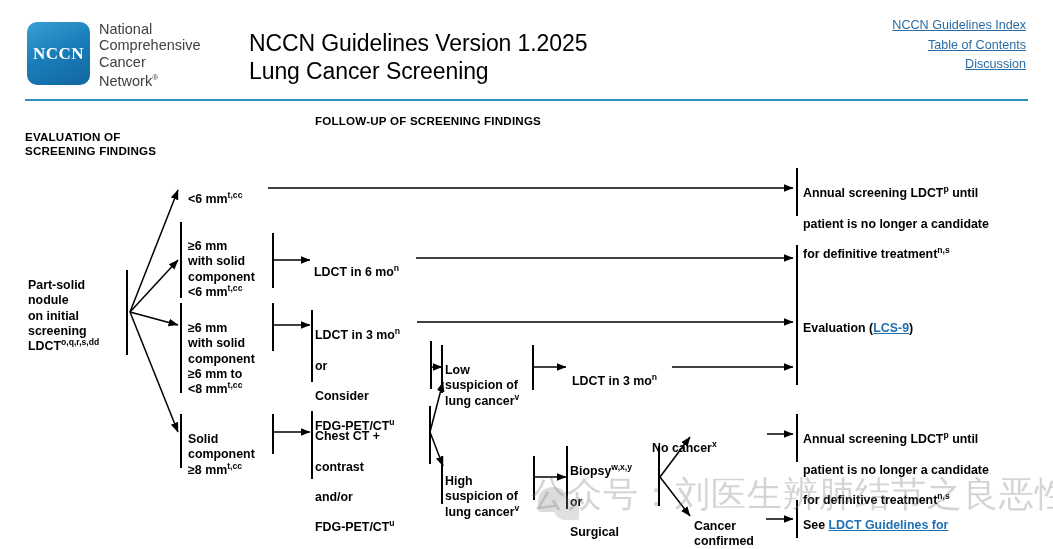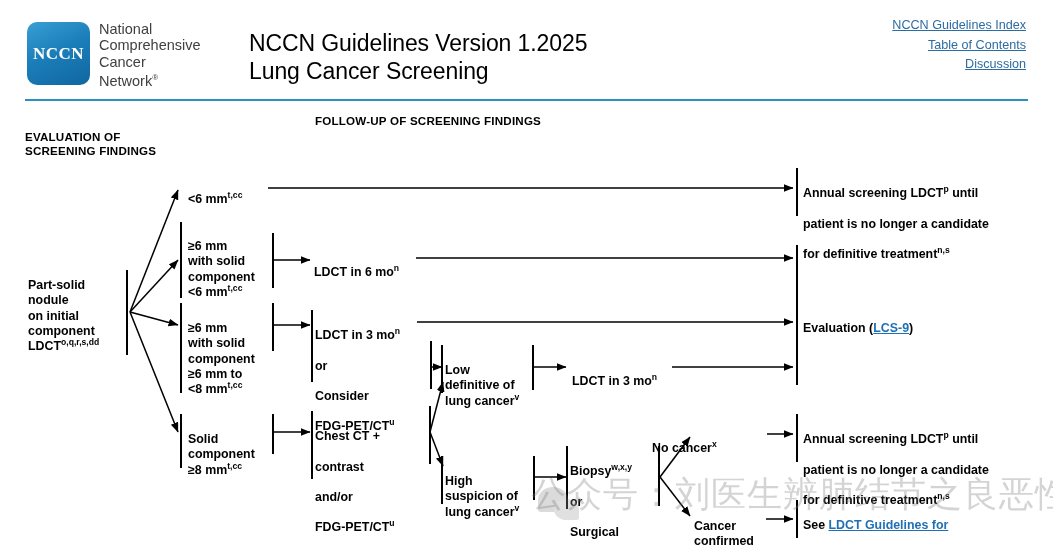--- a/index.html
+++ b/index.html
@@ -178,21 +178,21 @@
   <div class="bar" style="left:658px;top:446px;height:60px;"></div>
   <div class="bar" style="left:796px;top:168px;height:48px;"></div>
   <div class="bar" style="left:796px;top:245px;height:140px;"></div>
   <div class="bar" style="left:796px;top:414px;height:48px;"></div>
   <div class="bar" style="left:796px;top:500px;height:38px;"></div>
 
   <div class="node" style="left:28px;top:263px;">
     <span style="white-space:pre-line">Part-solid
 nodule
 on initial
-component
+screening
 LDCT</span><sup>o,q,r,s,dd</sup>
   </div>
 
   <div class="node" style="left:188px;top:177px;">
     <span>&lt;6 mm</span><sup>t,cc</sup>
   </div>
 
   <div class="node" style="left:188px;top:224px;">
     <span style="white-space:pre-line">≥6 mm
 with solid
@@ -227,21 +227,21 @@
 
   <div class="node" style="left:315px;top:414px;">
     <div>Chest CT +</div>
     <div>contrast</div>
     <div>and/or</div>
     <div><span>FDG-PET/CT</span><sup>u</sup></div>
   </div>
 
   <div class="node" style="left:445px;top:348px;">
     <span style="white-space:pre-line">Low
-definitive of
+suspicion of
 lung cancer</span><sup>v</sup>
   </div>
 
   <div class="node" style="left:445px;top:459px;">
     <span style="white-space:pre-line">High
 suspicion of
 lung cancer</span><sup>v</sup>
   </div>
 
   <div class="node" style="left:572px;top:359px;">

